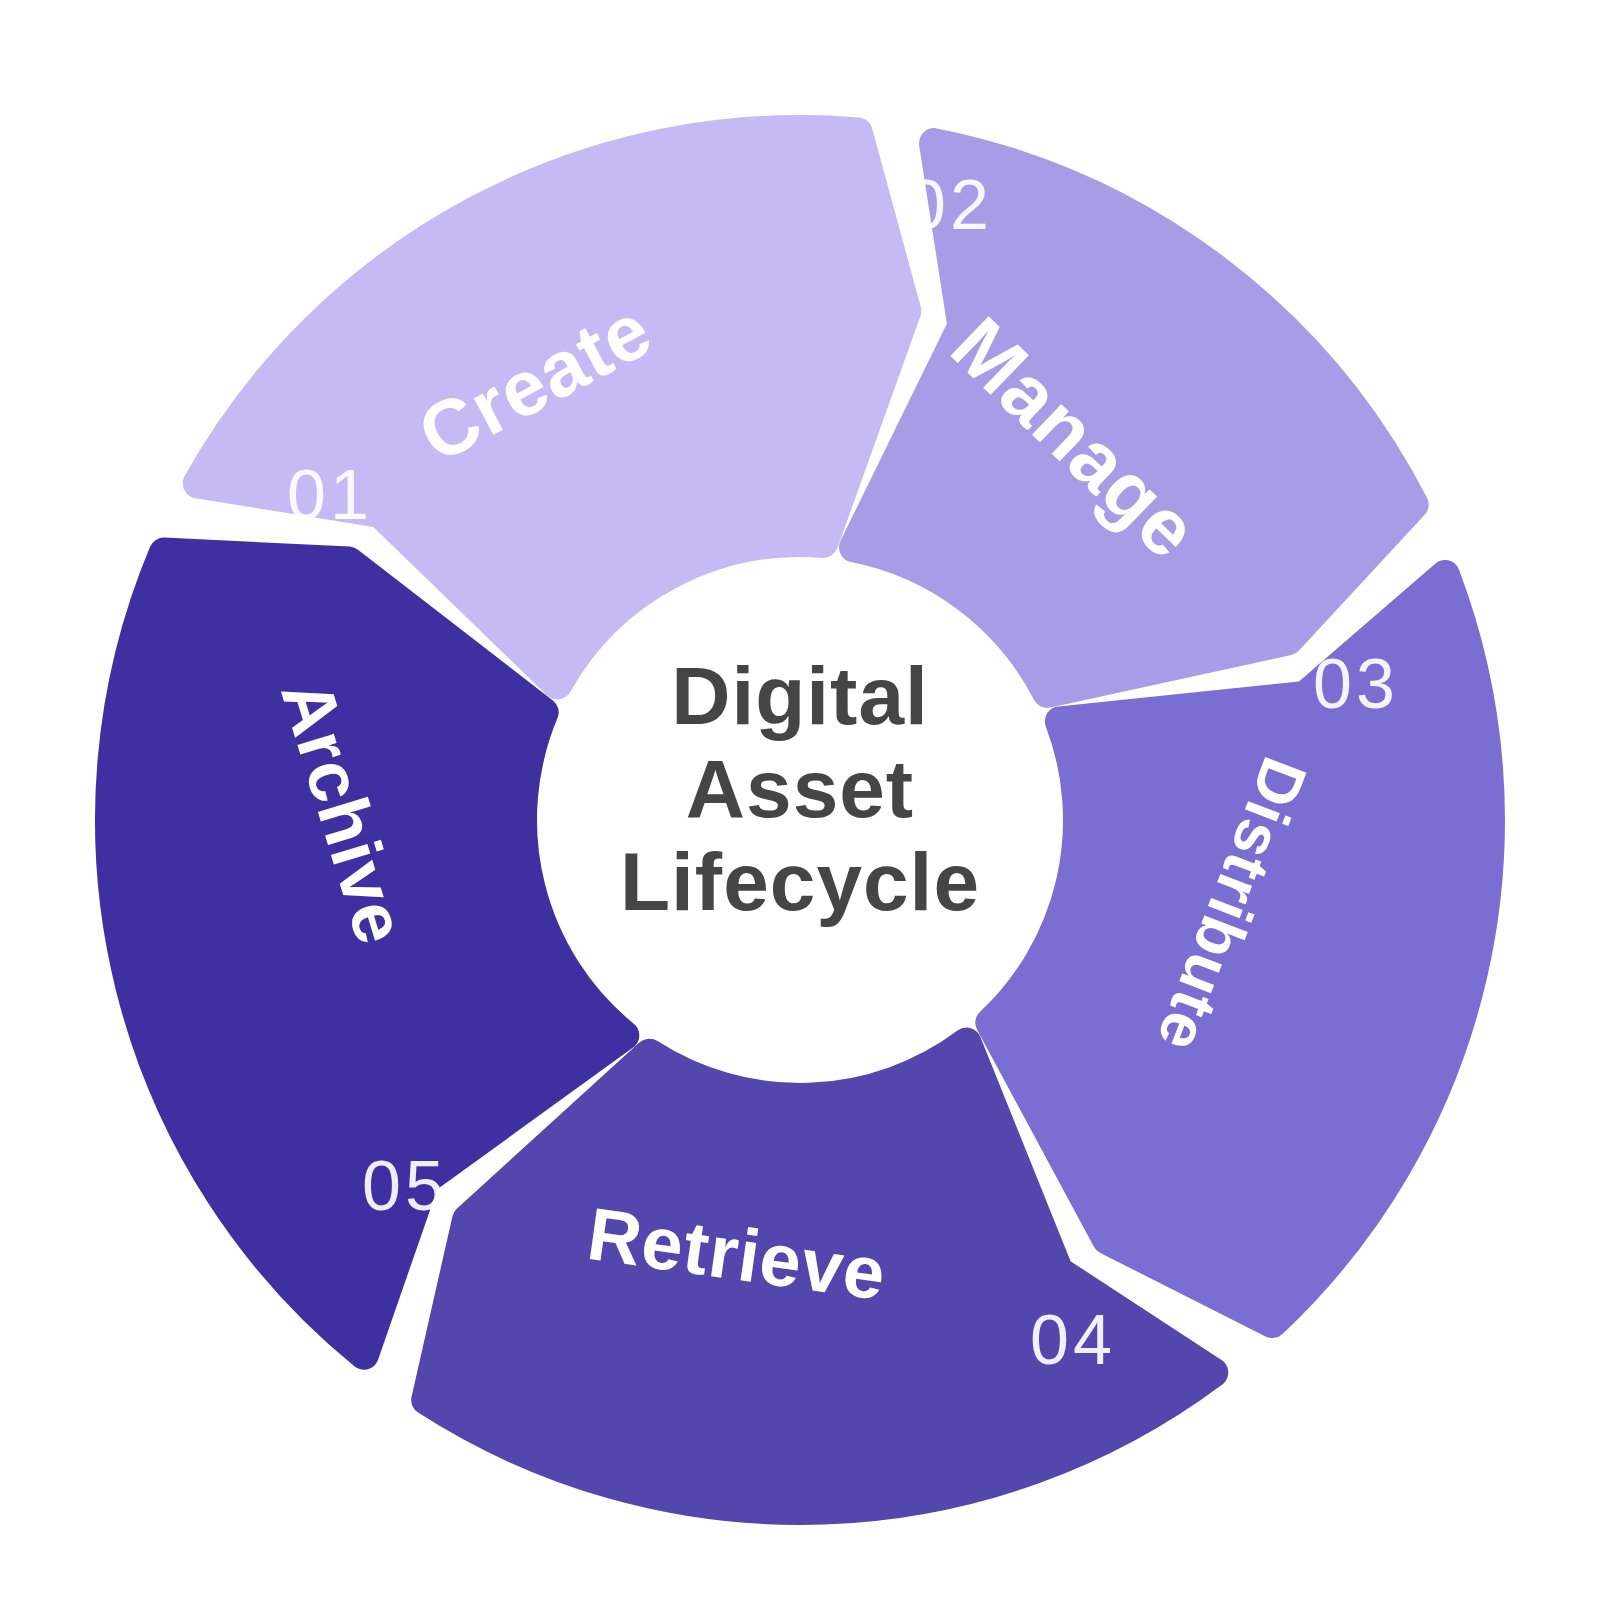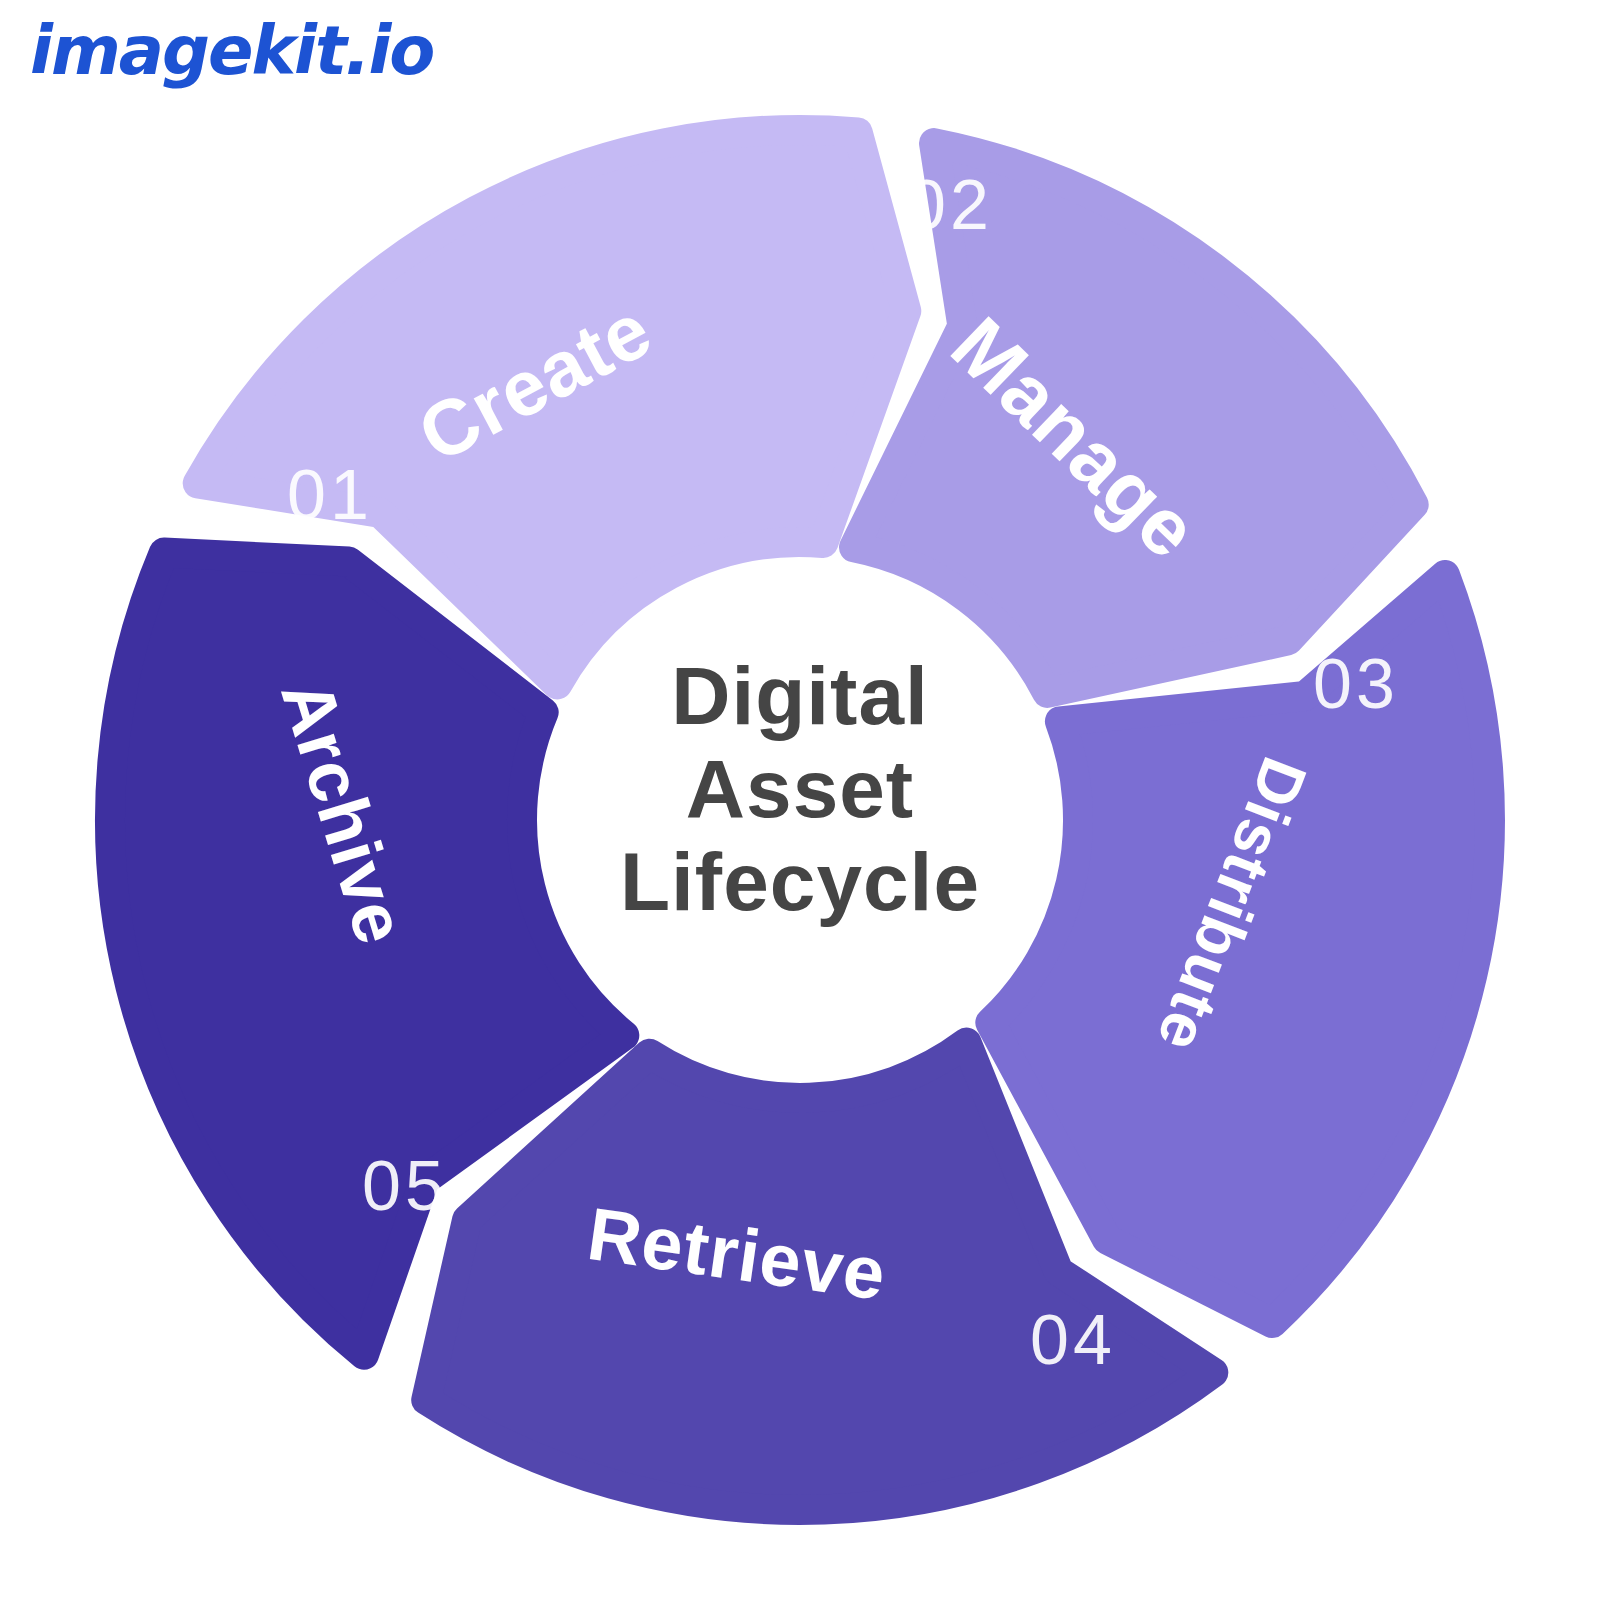--- a/index.html
+++ b/index.html
@@ -45,21 +45,20 @@
     font-weight: bold;
     font-size: 82px;
     letter-spacing: 1px;
   }
 </style>
 </head>
 <body>
 
 <div class="page">
 
-  <div class="logo" style="color: rgb(29, 83, 211);">imagekit.io</div>
 
   <svg class="wheel" viewBox="0 0 1600 1600" width="1600" height="1600">
 
     <g id="seg0">
       <path class="seg-shape" d="M 197.7 483.4 A 690 690 0 0 1 857.7 132.4 L 906.3 311.0 L 823.3 543.0 A 278 278 0 0 0 557.3 684.4 L 380.4 512.9 Z" fill="#c5baf4" stroke="#c5baf4"></path>
       <text class="seg-num" text-anchor="middle" dominant-baseline="central" x="330" y="495" fill="#ffffff">01</text>
       <text class="seg-label" text-anchor="middle" dominant-baseline="central" transform="translate(535 382) rotate(-28)" font-size="78" fill="#ffffff">Create</text>
     </g>
 
     <g id="seg1">

